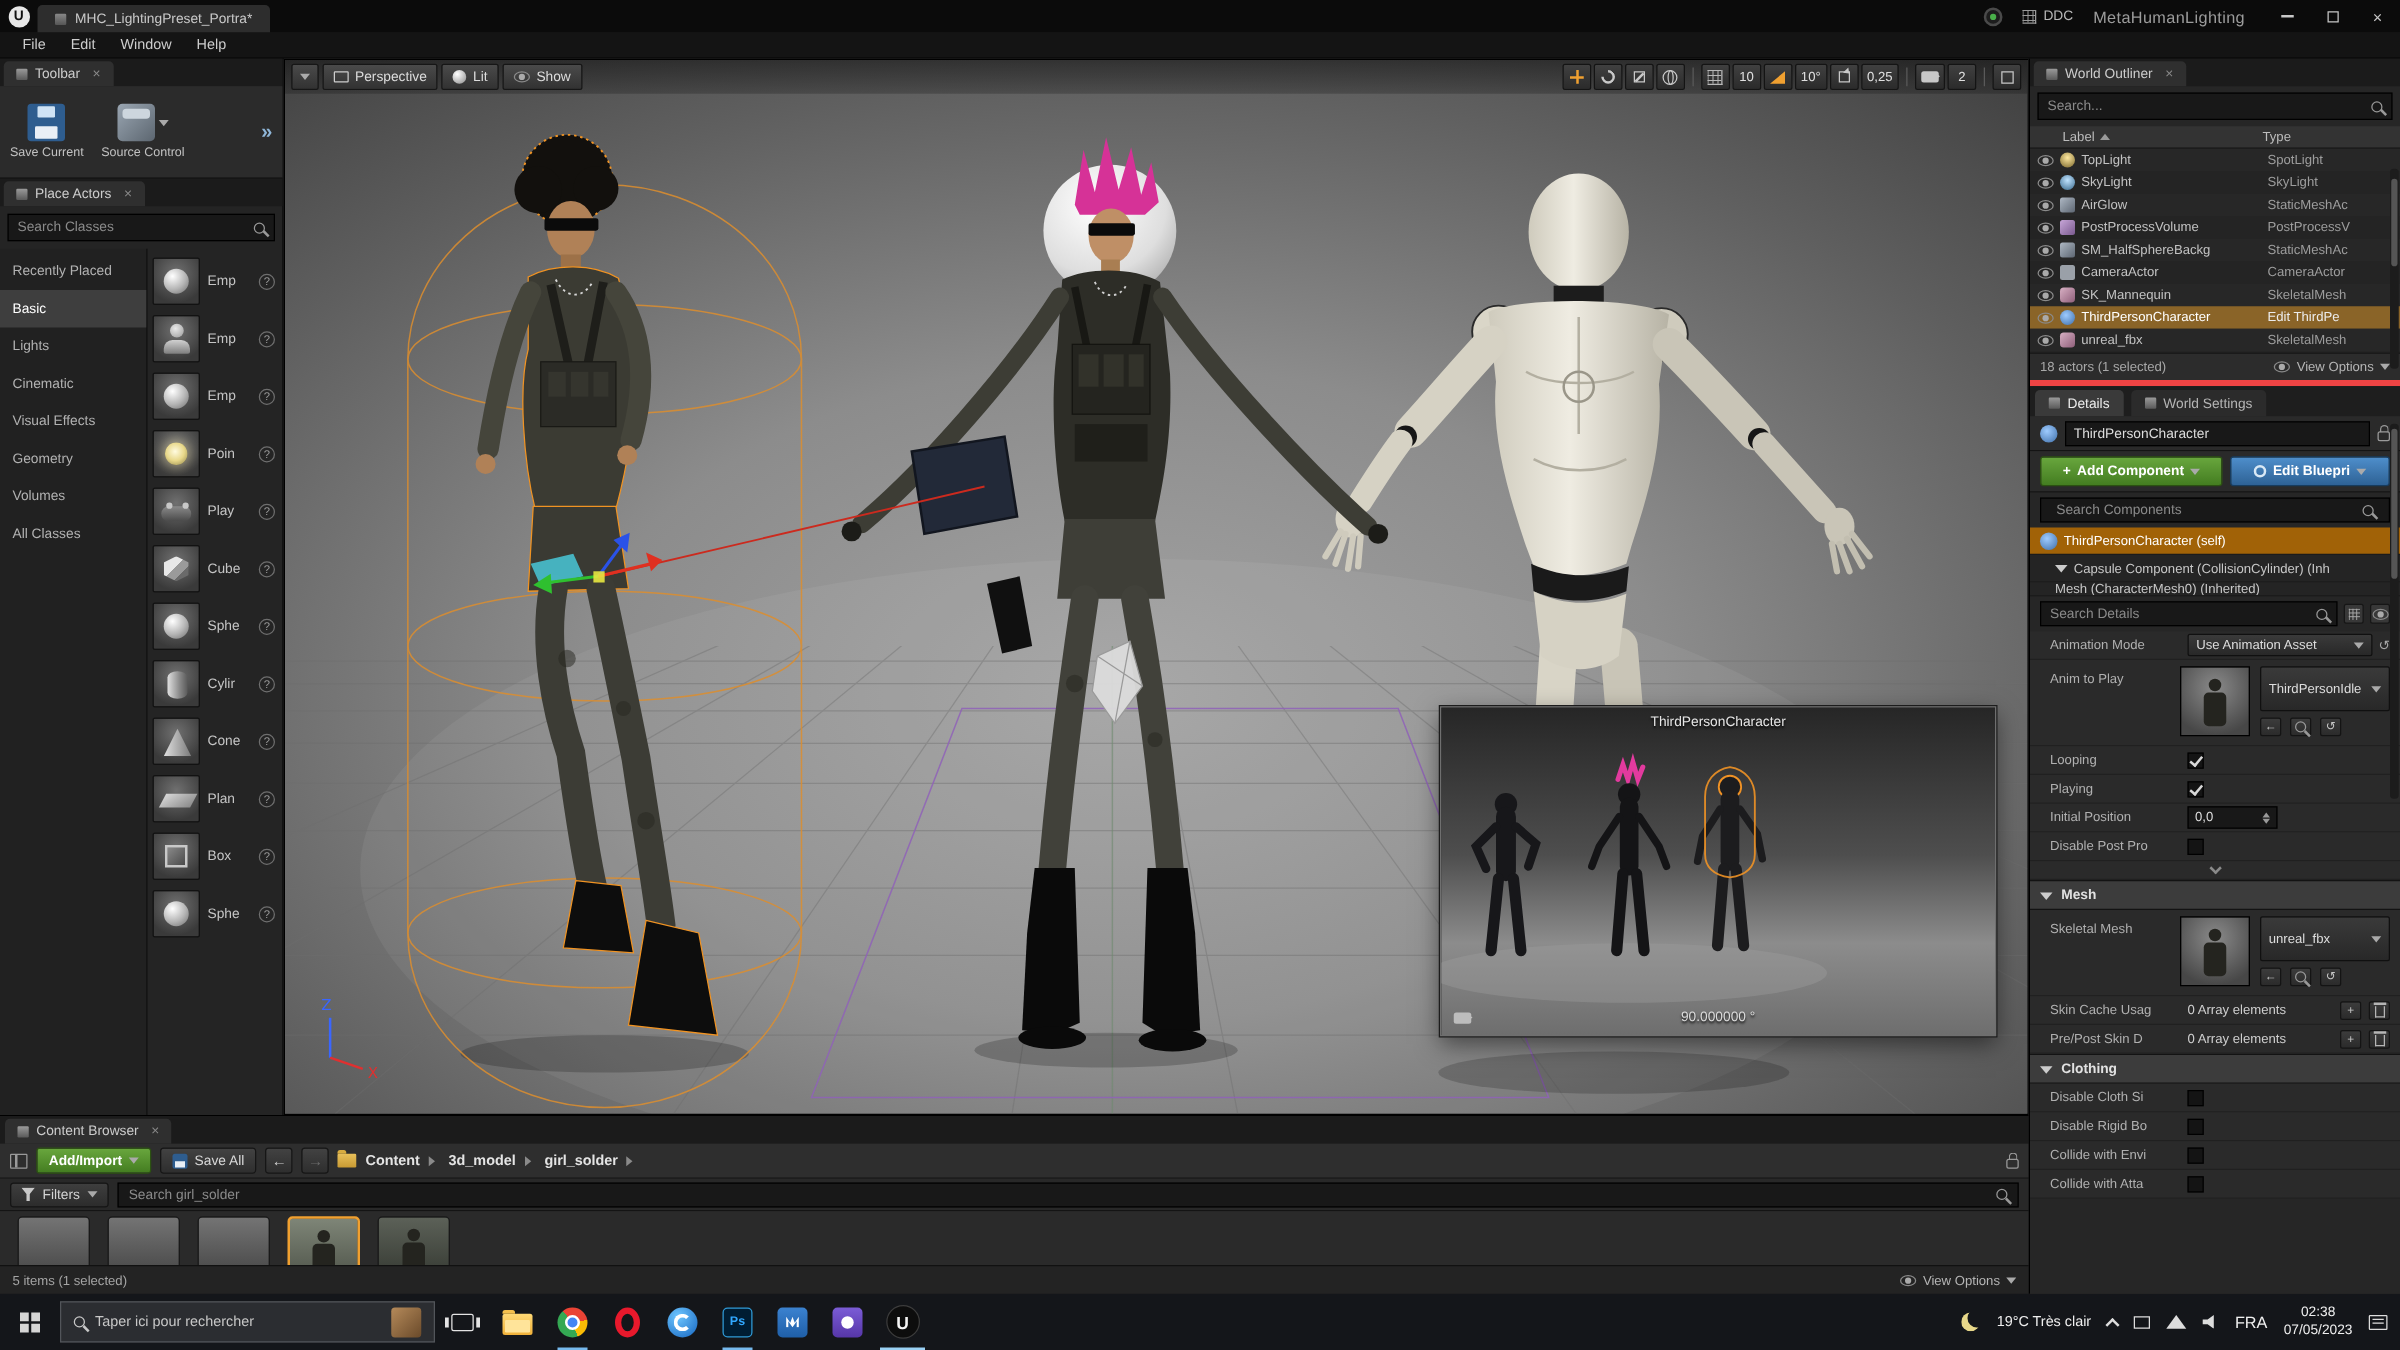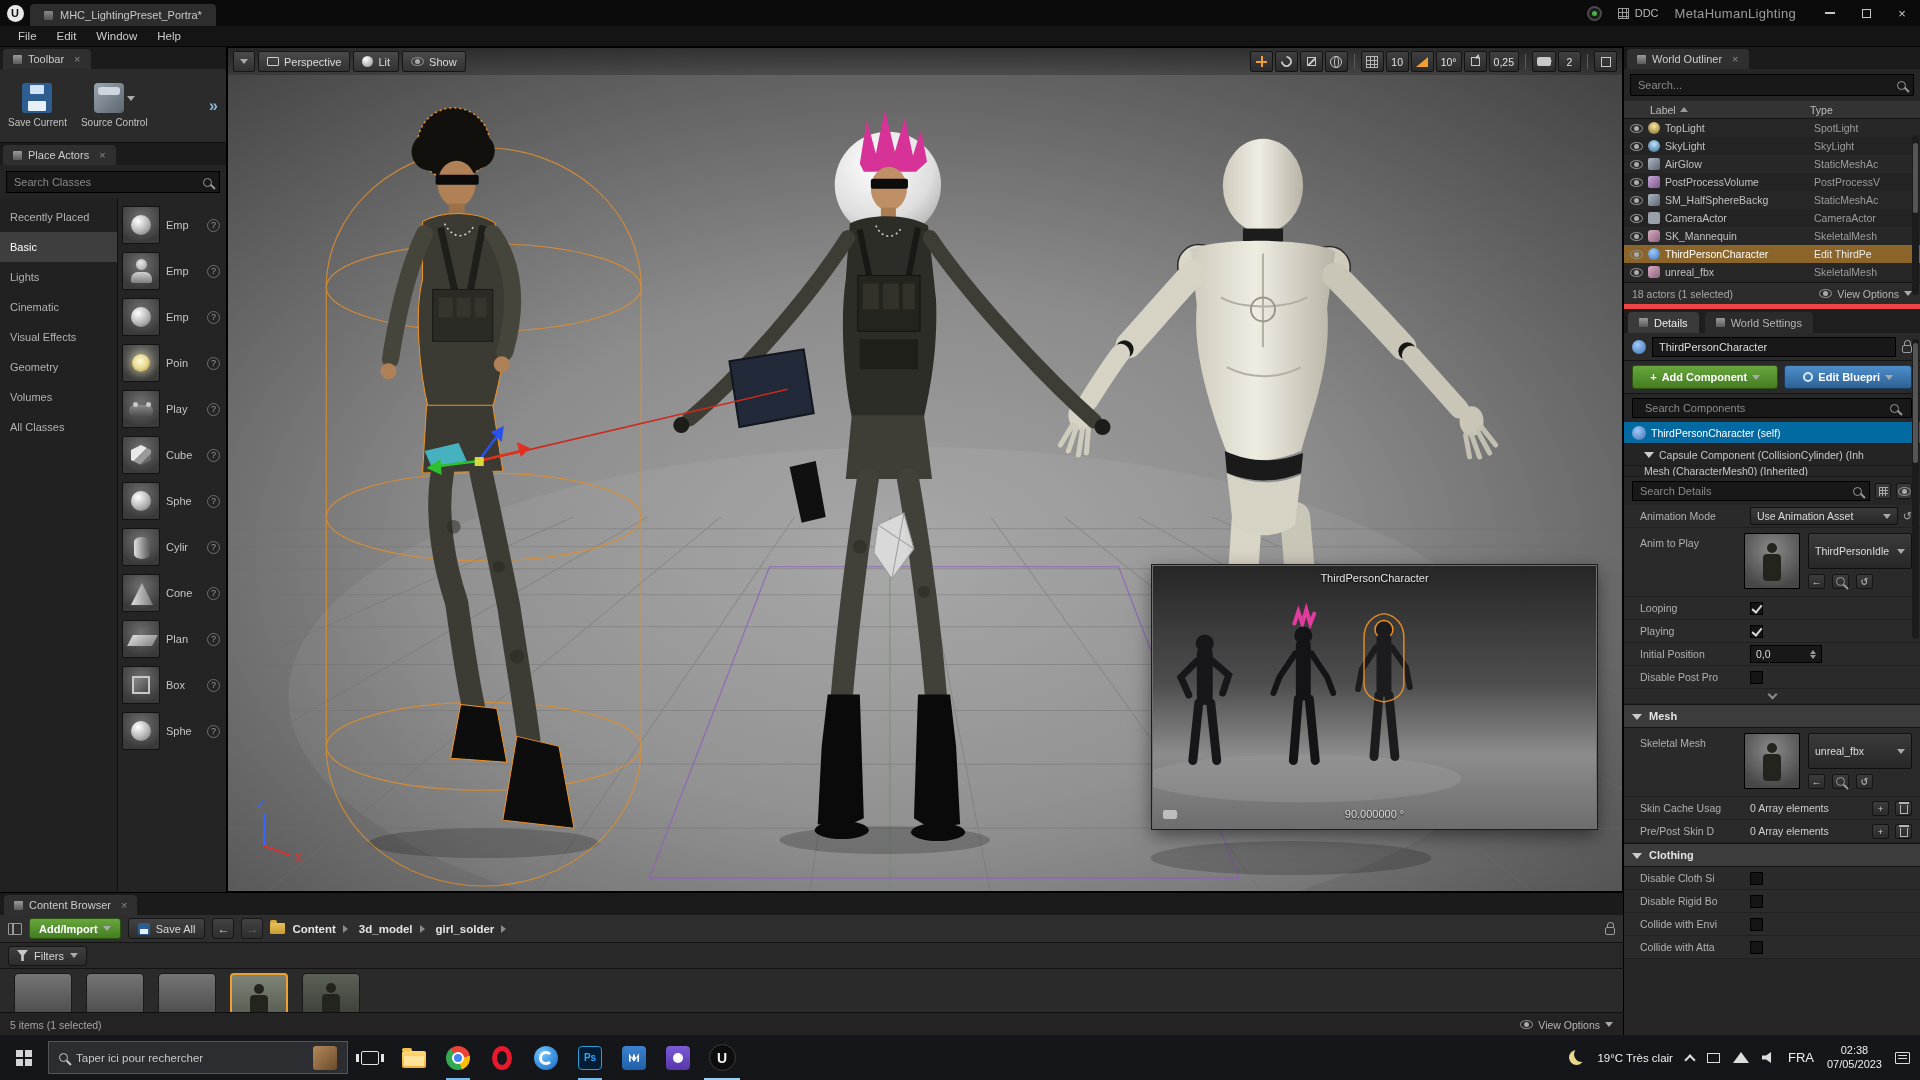--- a/index.html
+++ b/index.html
@@ -166,21 +166,21 @@
   .name-input{flex:1;height:20px;background:#181818;border:1px solid #000;color:#dddddd;font-size:11px;padding:0 6px;min-width:0;outline:none}
   .lock-ic{width:10px;height:8px;border:1.5px solid #9a9a9a;border-radius:2px;position:relative;margin-top:4px;flex:none}
   .lock-ic::before{content:"";position:absolute;top:-6px;left:1px;width:5px;height:5px;border:1.5px solid #9a9a9a;border-bottom:none;border-radius:4px 4px 0 0}
   .btn-row{display:flex;gap:6px;padding:4px 8px;background:#2a2a2a;border-bottom:1px solid #141414;flex:none}
   .btn{height:24px;display:flex;align-items:center;justify-content:center;gap:5px;font-size:11px;font-weight:700;color:#fff;border-radius:3px;overflow:hidden;white-space:nowrap}
   .btn-green{flex:1.15;background:linear-gradient(#68a63d,#447d21);border:1px solid #2c5212}
   .btn-blue{flex:1;background:linear-gradient(#4e8ecb,#2e6295);border:1px solid #173c5e}
   .gear-ic{width:10px;height:10px;border-radius:50%;border:2px solid #d8e8f5;position:relative;flex:none}
   .search-slim{margin:4px 8px;height:20px;background:#181818;border:1px solid #000;display:flex;align-items:center;padding:0 12px;gap:6px;flex:none}
   .comp-row{height:22px;display:flex;align-items:center;gap:5px;padding:0 8px;font-size:10.5px;color:#c8c8c8;background:#242424;border-bottom:1px solid #1b1b1b;flex:none;overflow:hidden;white-space:nowrap}
-  .comp-row.self{background:#0369a1;color:#ffffff}
+  .comp-row.self{background:#a16207;color:#ffffff}
   .comp-row.indent{padding-left:20px}
   .comp-row.clip{height:11px}
   .sd-row{margin:4px 8px;display:flex;align-items:center;gap:5px;flex:none}
   .sd-box{flex:1;height:20px;background:#181818;border:1px solid #000;display:flex;align-items:center;padding:0 7px;gap:6px;min-width:0}
   .sq-ic{width:16px;height:16px;background:#383838;border:1px solid #161616;display:flex;align-items:center;justify-content:center;border-radius:2px;flex:none}
   .grid-glyph{width:9px;height:9px;background-image:linear-gradient(#aaa 1px,transparent 1px),linear-gradient(90deg,#aaa 1px,transparent 1px);background-size:3px 3px}
   .prop-row{min-height:23px;display:flex;align-items:center;gap:6px;padding:2px 8px 2px 16px;border-bottom:1px solid #202020;background:#2a2a2a;font-size:10.5px;flex:none}
   .prop-label{width:104px;color:#b0b0b0;overflow:hidden;white-space:nowrap;flex:none}
   .prop-ctrl{flex:1;display:flex;align-items:center;gap:5px;min-width:0}
   .dd{flex:1;height:18px;background:linear-gradient(#3a3a3a,#282828);border:1px solid #101010;border-radius:2px;display:flex;align-items:center;padding:0 6px;gap:4px;font-size:10.5px;color:#dddddd;overflow:hidden;white-space:nowrap;min-width:0}
@@ -738,20 +738,24 @@
           <span class="crumb">girl_solder</span>
           <span class="tri-right"></span>
           <span class="lock-ic cb-lock"></span>
         </div>
         <div class="cb-filterrow">
           <div class="filters-btn">
             <span class="funnel"></span>
             <span>Filters</span>
             <span class="caret-dn"></span>
           </div>
+          <div class="cb-search">
+            <input class="search-input" placeholder="Search girl_solder" style="">
+            <span class="mag"></span>
+          </div>
         </div>
         <div class="cb-thumbs">
           <div class="cb-thumb"></div>
           <div class="cb-thumb"></div>
           <div class="cb-thumb"></div>
           <div class="cb-thumb asset1 sel mini-fig"></div>
           <div class="cb-thumb asset2 mini-fig"></div>
         </div>
         <div class="cb-status">
           <span>5 items (1 selected)</span>

